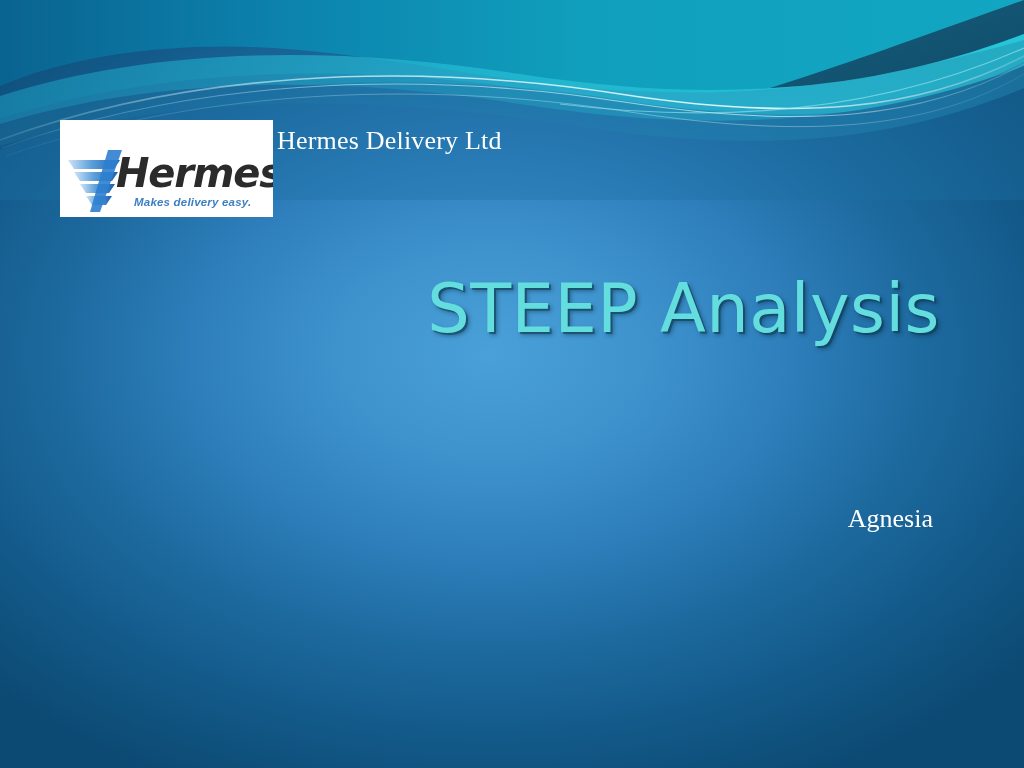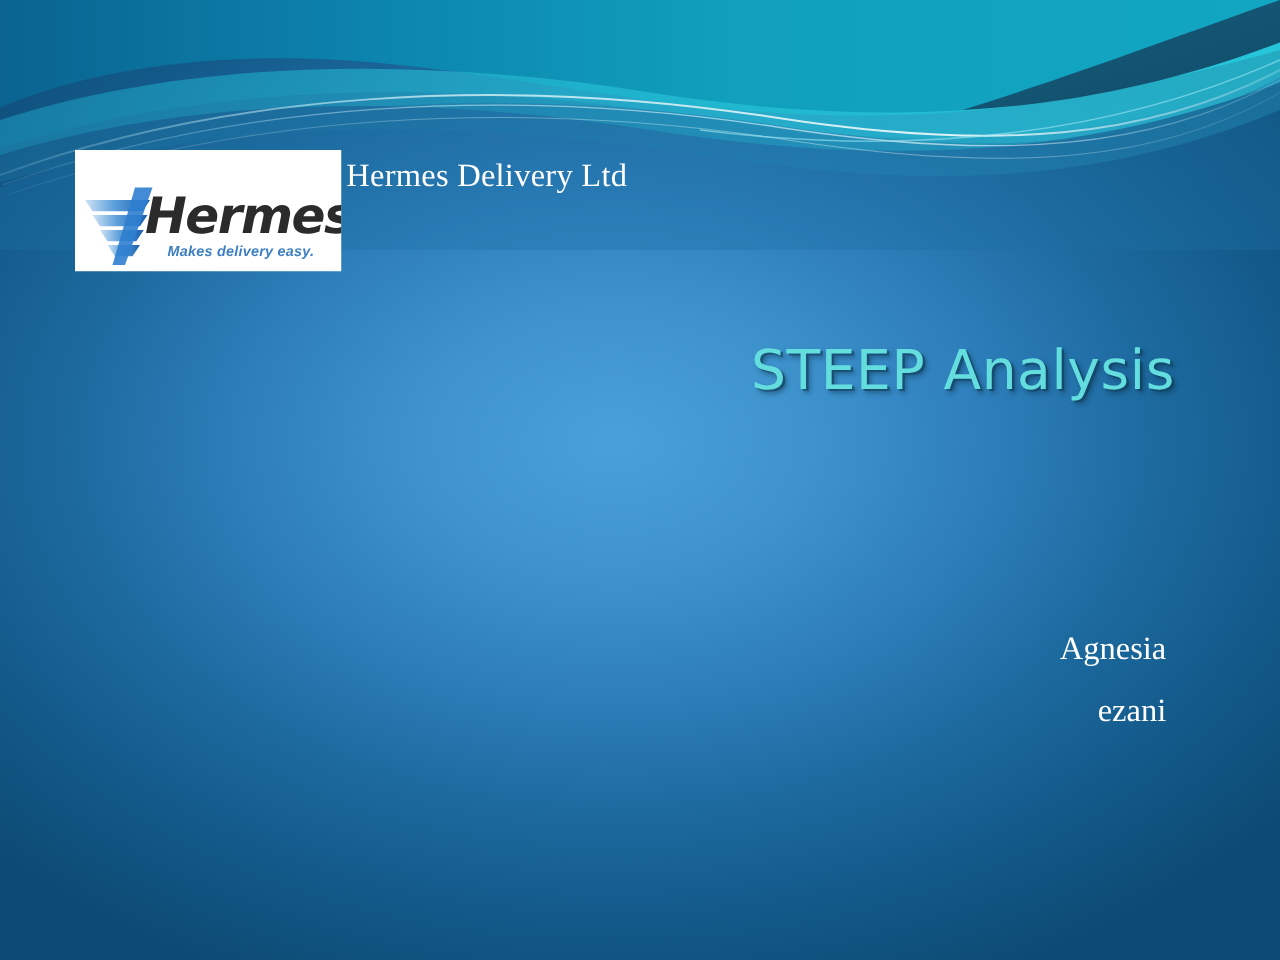--- a/index.html
+++ b/index.html
@@ -86,21 +86,21 @@
 
   
   .slide-title {
     position: absolute;
     left: 0;
     top: 274px;
     width: 940px;
     text-align: right;
     font-family: "DejaVu Sans", sans-serif;
     font-weight: normal;
-    font-size: 44px;
+    font-size: 67px;
     line-height: 1.05;
     color: #63ddde;
     letter-spacing: 0.5px;
     text-shadow:
       2px 2px 0px rgba(12, 58, 84, 0.55),
       3px 3px 4px rgba(8, 40, 60, 0.45);
     white-space: nowrap;
   }
 
   
@@ -200,16 +200,15 @@
       <div class="logo-tagline">Makes delivery easy.</div>
     </div>
   </div>
 
   <div class="company-line">Hermes Delivery Ltd</div>
 
   <div class="slide-title">STEEP Analysis</div>
 
   <div class="author-block">
     <div class="author-line">Agnesia</div>
-    <div class="author-line">ezani</div>
   </div>
 
 </div>
 
 </body></html>

